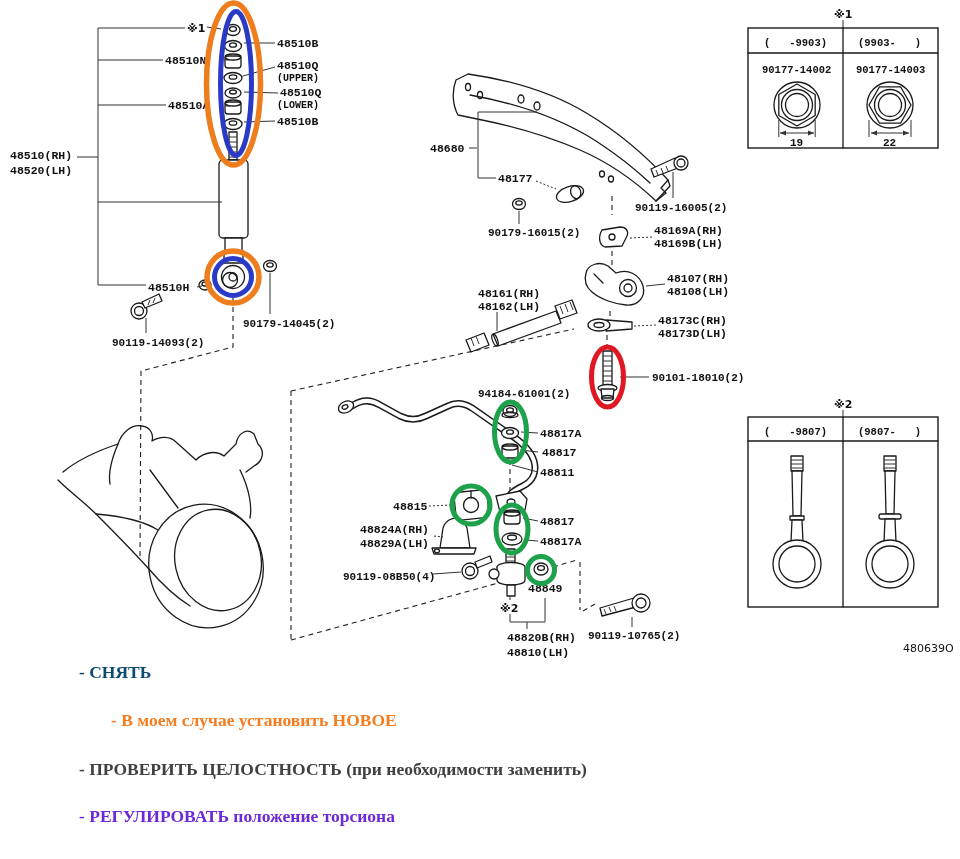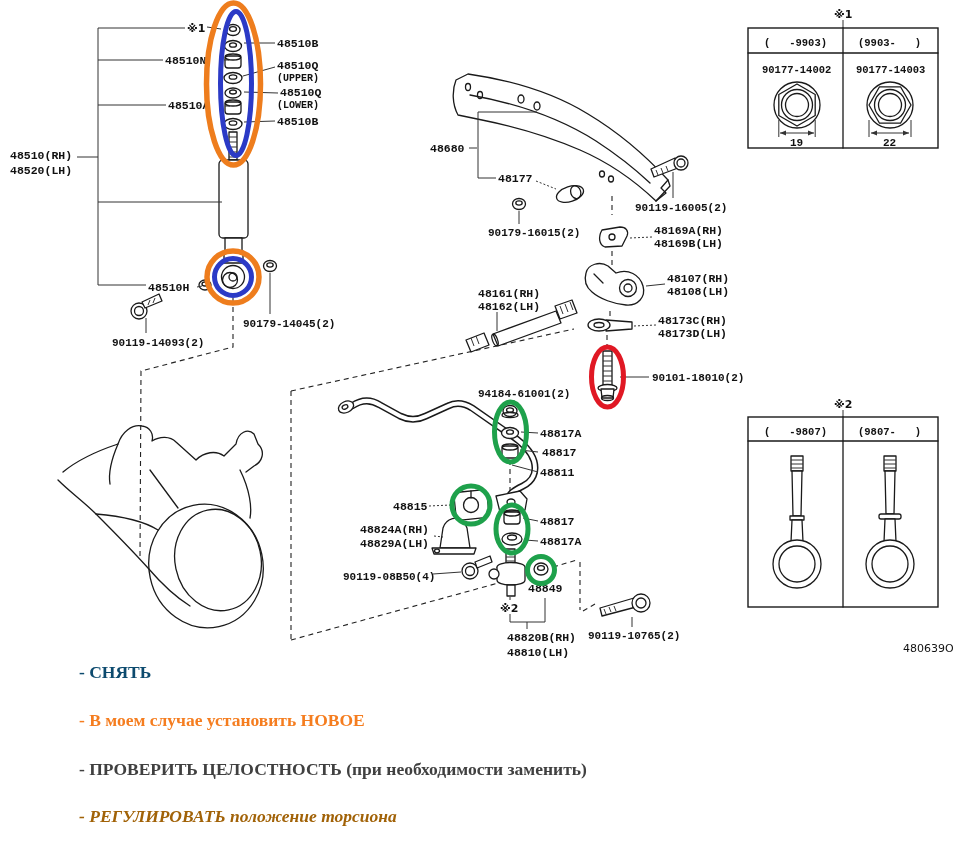--- a/index.html
+++ b/index.html
@@ -377,17 +377,17 @@
     <circle class="ann" cx="471" cy="505" r="19" stroke-width="5" stroke="#1ea14b"></circle>
     <ellipse class="ann" cx="512" cy="529" rx="16" ry="24" stroke-width="5" stroke="#1ea14b"></ellipse>
     <circle class="ann" cx="541" cy="570" r="13.5" stroke-width="5" stroke="#1ea14b"></circle>
     <ellipse class="ann" cx="607.5" cy="377" rx="16" ry="30" stroke-width="5" stroke="#e01824"></ellipse>
   </g>
 </svg>
 
   
   <div>
     <div class="legend-item" style="top: 662px; color: #0c4a6e;">- СНЯТЬ</div>
-    <div class="legend-item" style="top: 710px; color: rgb(245, 125, 31);">- В моем случае установить НОВОЕ</div>
+    <div class="legend-item" style="top: 710px; color: rgb(245, 125, 31); margin-left: 32px;">- В моем случае установить НОВОЕ</div>
     <div class="legend-item" style="top: 759px; color: #404040;">- ПРОВЕРИТЬ ЦЕЛОСТНОСТЬ (при необходимости заменить)</div>
-    <div class="legend-item" style="top: 806px; color: #a16207; font-style: italic;">- РЕГУЛИРОВАТЬ положение торсиона</div>
+    <div class="legend-item" style="top: 806px; color: #6d28d9;">- РЕГУЛИРОВАТЬ положение торсиона</div>
   </div>
 </div>
 
 </body></html>

